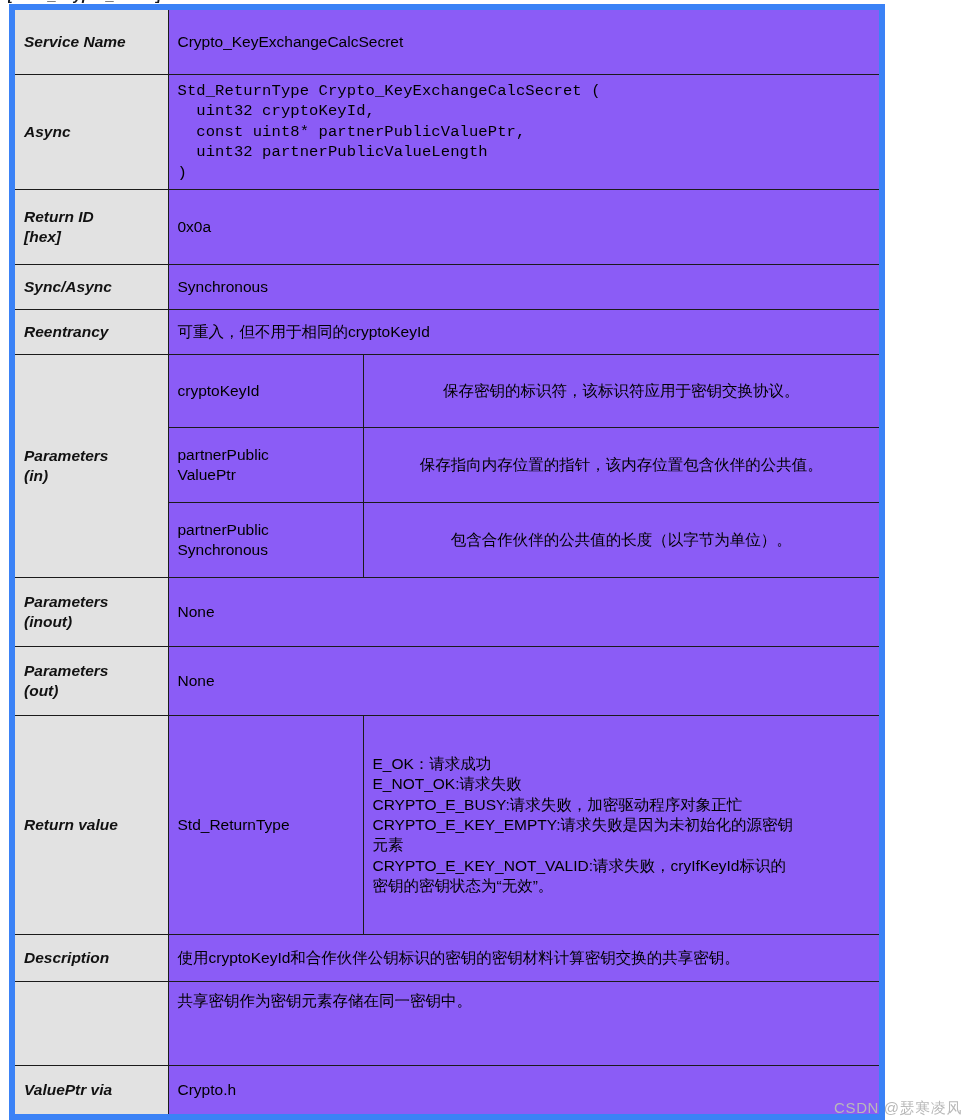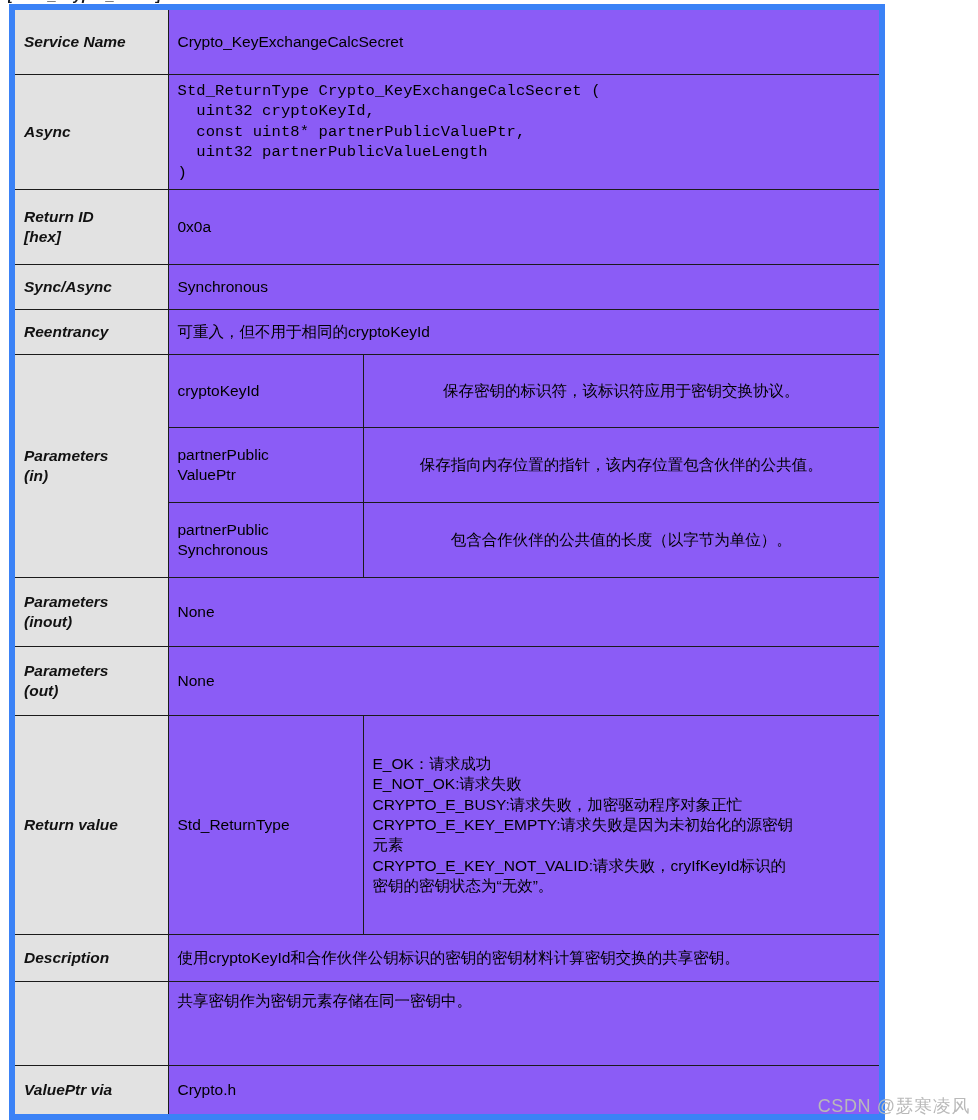--- a/index.html
+++ b/index.html
@@ -99,23 +99,23 @@
     white-space: pre-wrap;
   }
 
   td.tall-empty-label {
     background: #e2e2e2;
   }
 
   
   .watermark {
     position: absolute;
-    right: 8px;
+    right: 16px;
     bottom: 2px;
-    font-size: 18px;
+    font-size: 15px;
     color: #b9b9b9;
     letter-spacing: .6px;
     white-space: nowrap;
     pointer-events: none;
   }
 </style>
 </head>
 <body>
 
 <div class="clipped-caption-strip">[SWS_Crypto_91011]</div>

